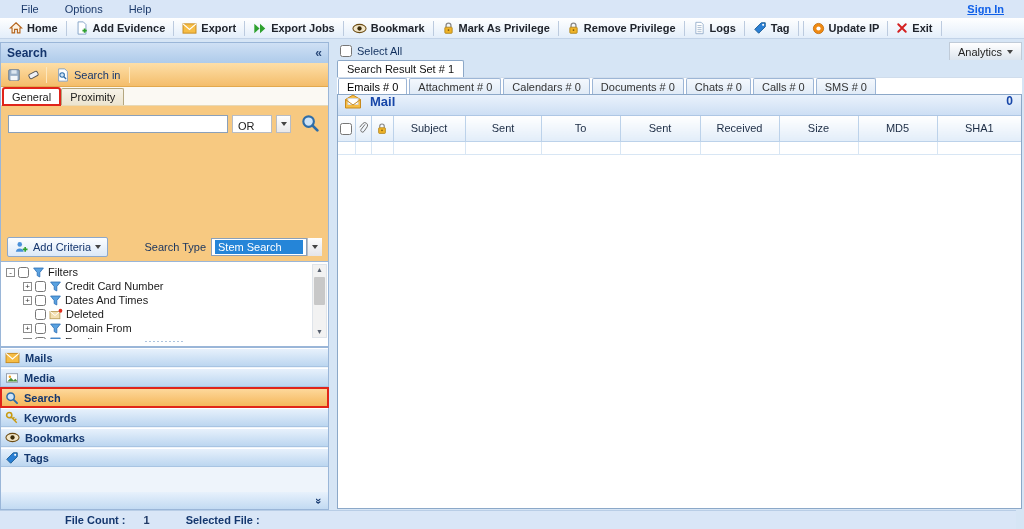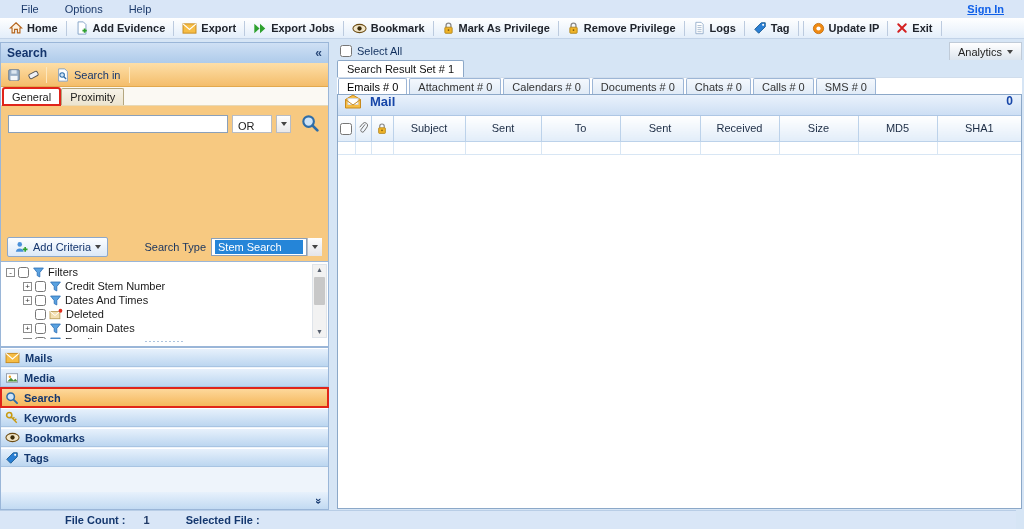--- a/index.html
+++ b/index.html
@@ -264,21 +264,21 @@
           <path d="M2 2.5 H14 L9.6 8 V13.5 L6.4 11.8 V8 Z" fill="#5aa2e0" stroke="#2a6db5"></path>
         </svg>
       <span>Filters</span>
     </div>
     <div class="tree-row" style="padding-left:22px;">
       <span class="exp-box">+</span>
       <input type="checkbox" class="tree-cb" style="">
       <svg class="ico" width="13" height="13" viewBox="0 0 16 16">
           <path d="M2 2.5 H14 L9.6 8 V13.5 L6.4 11.8 V8 Z" fill="#5aa2e0" stroke="#2a6db5"></path>
         </svg>
-      <span>Credit Stem Number</span>
+      <span>Credit Card Number</span>
     </div>
     <div class="tree-row" style="padding-left:22px;">
       <span class="exp-box">+</span>
       <input type="checkbox" class="tree-cb" style="">
       <svg class="ico" width="13" height="13" viewBox="0 0 16 16">
           <path d="M2 2.5 H14 L9.6 8 V13.5 L6.4 11.8 V8 Z" fill="#5aa2e0" stroke="#2a6db5"></path>
         </svg>
       <span>Dates And Times</span>
     </div>
     <div class="tree-row" style="padding-left:22px;">
@@ -290,21 +290,21 @@
           <circle cx="13.2" cy="3.2" r="2.2" fill="#e03020"></circle>
         </svg>
       <span>Deleted</span>
     </div>
     <div class="tree-row" style="padding-left:22px;">
       <span class="exp-box">+</span>
       <input type="checkbox" class="tree-cb" style="">
       <svg class="ico" width="13" height="13" viewBox="0 0 16 16">
           <path d="M2 2.5 H14 L9.6 8 V13.5 L6.4 11.8 V8 Z" fill="#5aa2e0" stroke="#2a6db5"></path>
         </svg>
-      <span>Domain Dates</span>
+      <span>Domain From</span>
     </div>
     <div class="tree-row" style="padding-left:22px;">
       <span class="exp-box">+</span>
       <input type="checkbox" class="tree-cb" style="">
       <svg class="ico" width="13" height="13" viewBox="0 0 16 16">
           <path d="M2 2.5 H14 L9.6 8 V13.5 L6.4 11.8 V8 Z" fill="#5aa2e0" stroke="#2a6db5"></path>
         </svg>
       <span>Email</span>
     </div>
     <div class="vscroll">

